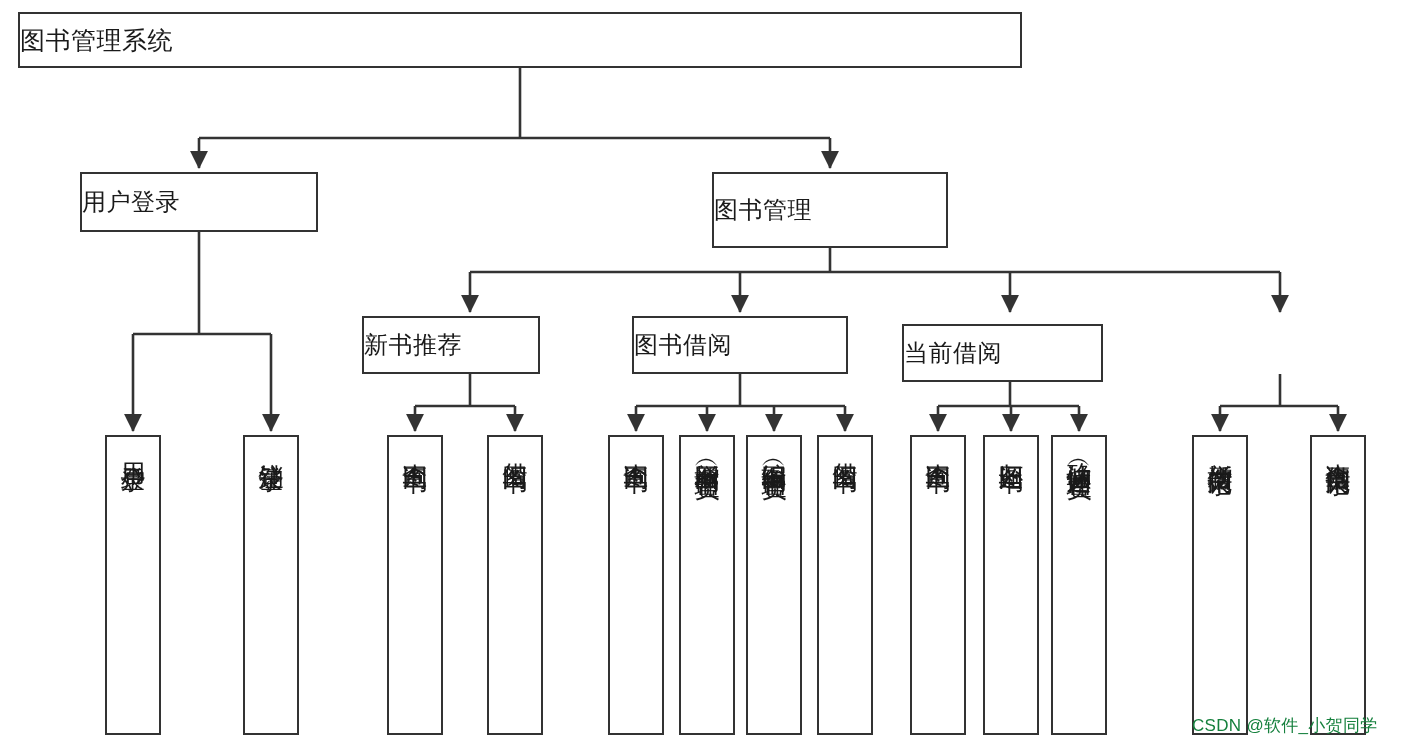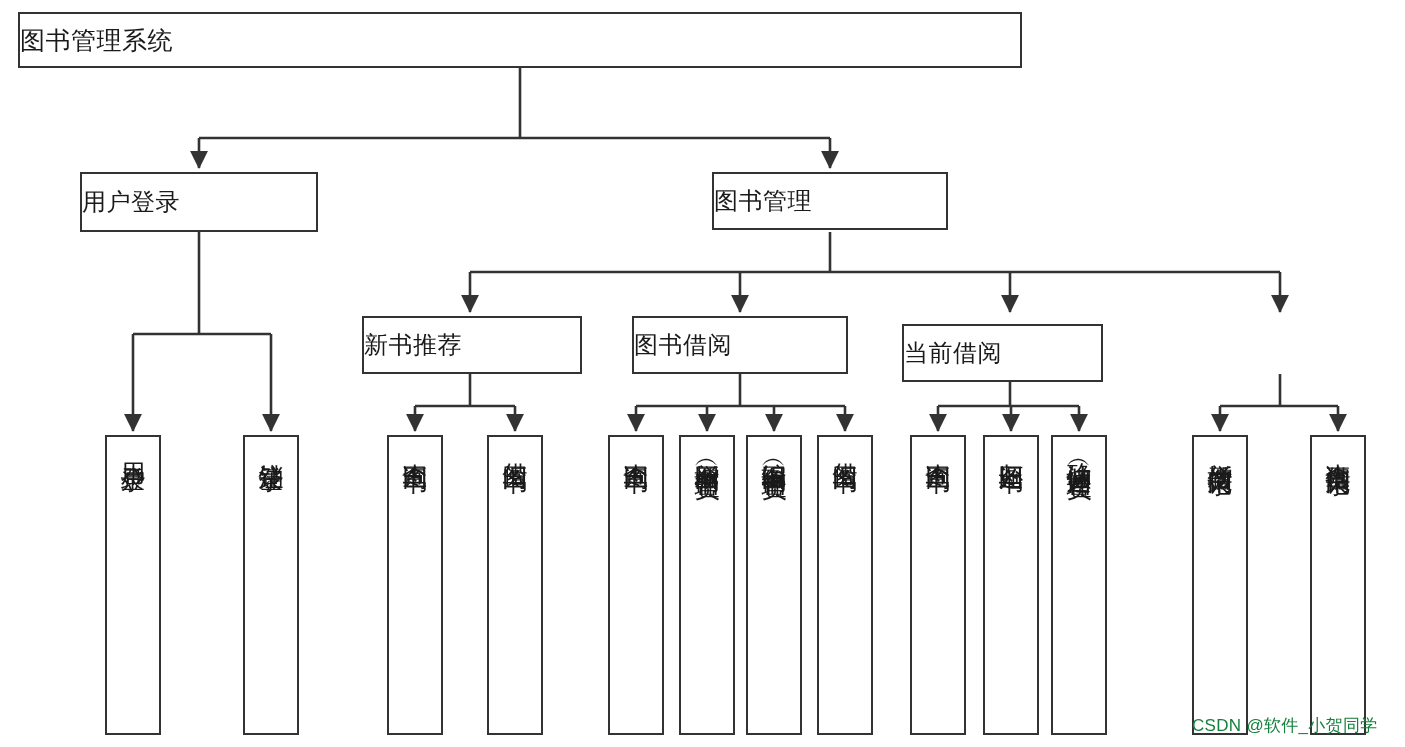--- a/index.html
+++ b/index.html
@@ -125,25 +125,25 @@
     </g>
   </svg>
 
   <div class="node horiz root" style="left:18px; top:12px; width:1004px; height:56px;">
     <span class="lbl">图书管理系统</span>
   </div>
 
   <div class="node horiz" style="left:80px; top:172px; width:238px; height:60px;">
     <span class="lbl">用户登录</span>
   </div>
-  <div class="node horiz" style="left:712px; top:172px; width:236px; height:58px;">
+  <div class="node horiz" style="left:712px; top:172px; width:236px; height:76px;">
     <span class="lbl">图书管理</span>
   </div>
 
-  <div class="node horiz" style="left:362px; top:316px; width:220px; height:58px;">
+  <div class="node horiz" style="left:362px; top:316px; width:178px; height:58px;">
     <span class="lbl">新书推荐</span>
   </div>
   <div class="node horiz" style="left:632px; top:316px; width:216px; height:58px;">
     <span class="lbl">图书借阅</span>
   </div>
   <div class="node horiz" style="left:902px; top:324px; width:201px; height:58px;">
     <span class="lbl">当前借阅</span>
   </div>
 
   <div class="node vert" style="left:105px; top:435px; width:56px; height:300px;">

